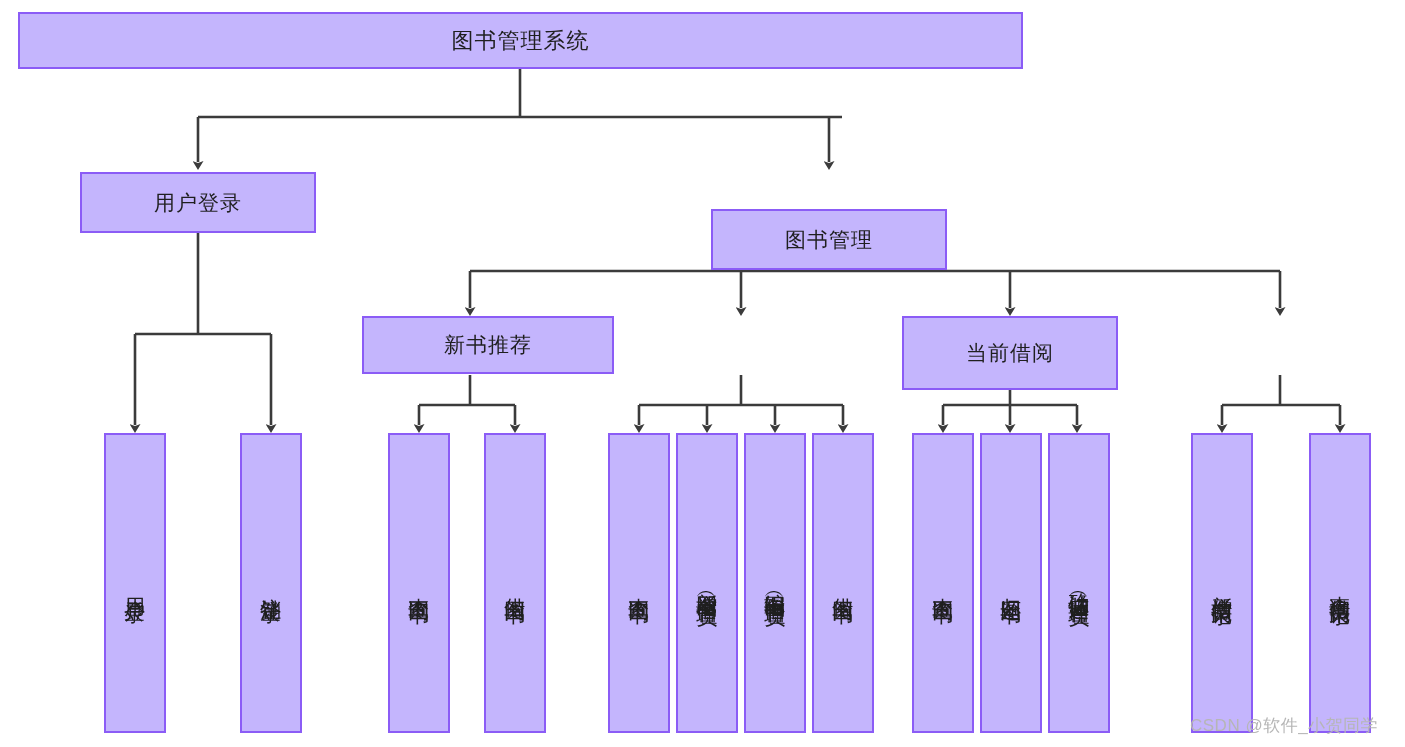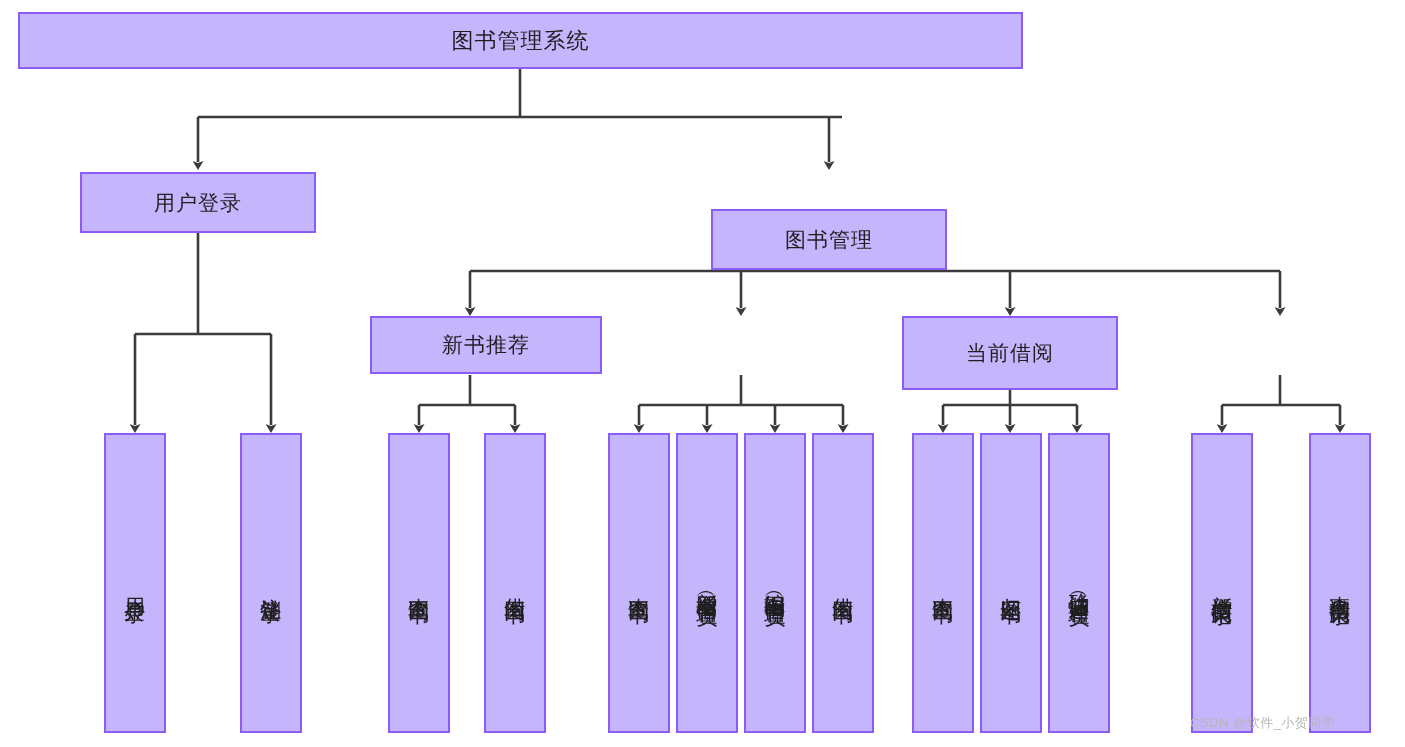--- a/index.html
+++ b/index.html
@@ -52,21 +52,21 @@
   .node.vert .vtext {
     writing-mode: vertical-rl;
     text-orientation: upright;
     white-space: nowrap;
   }
   .node.root {
     font-size: 22px;
   }
   .watermark {
     position: absolute;
-    font-size: 13px;
+    font-size: 17px;
     color: #b6b6b6;
     white-space: nowrap;
     letter-spacing: 0.5px;
   }
 </style>
 </head>
 <body>
 
 <div id="canvas">
 
@@ -124,21 +124,21 @@
     <span>图书管理系统</span>
   </div>
 
   <div class="node horiz" style="left:80px; top:172px; width:236px; height:61px;">
     <span>用户登录</span>
   </div>
   <div class="node horiz" style="left:711px; top:172px; width:236px; height:61px;margin-top:37px;">
     <span>图书管理</span>
   </div>
 
-  <div class="node horiz" style="left:370px; top:316px; width:232px; height:58px;">
+  <div class="node horiz" style="left:362px; top:316px; width:252px; height:58px;">
     <span>新书推荐</span>
   </div>
   <div class="node horiz" style="left:902px; top:316px; width:216px; height:74px;">
     <span>当前借阅</span>
   </div>
 
   <div class="node vert" style="left:104px; top:433px; width:62px; height:300px;">
     <span class="vtext">用户登录</span>
   </div>
   <div class="node vert" style="left:240px; top:433px; width:62px; height:300px;">

